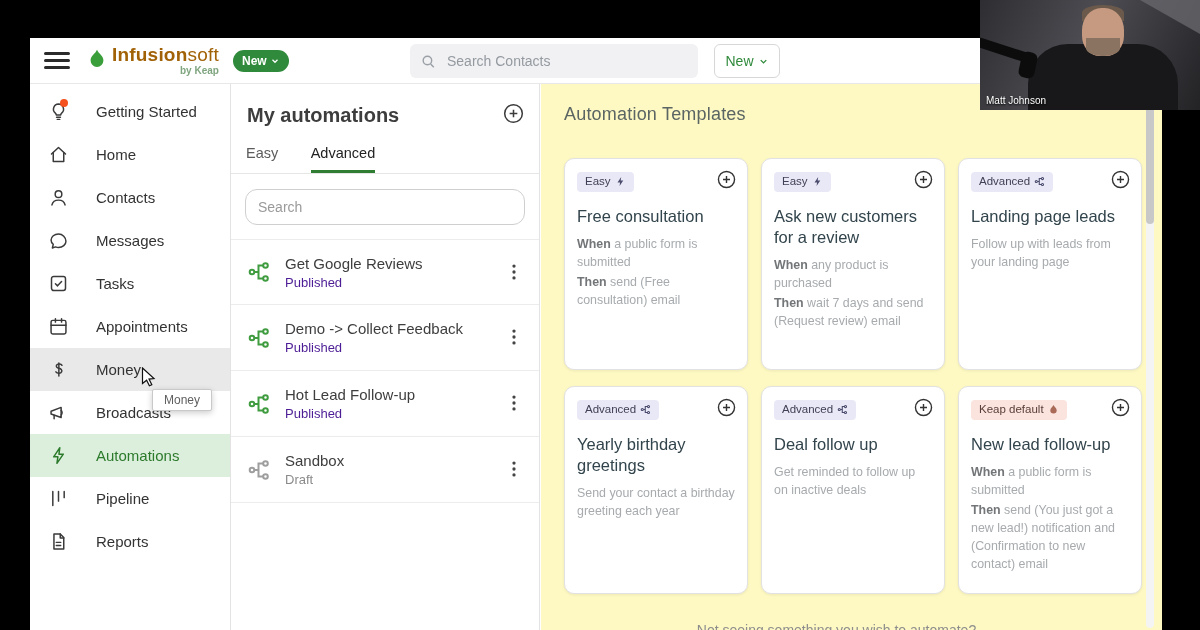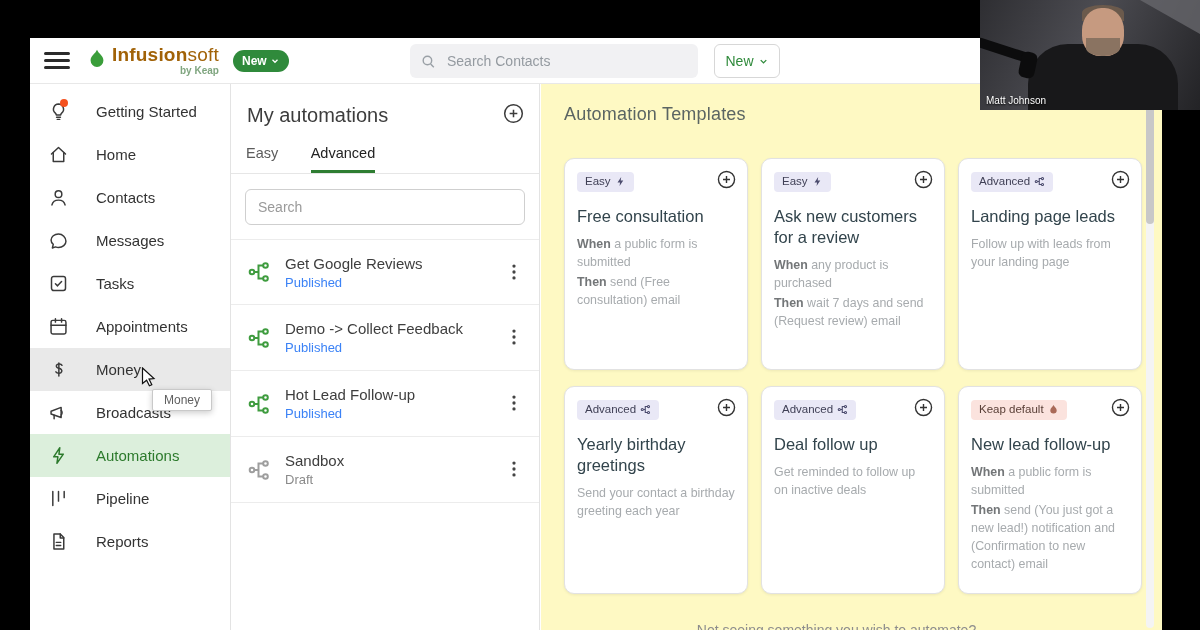--- a/index.html
+++ b/index.html
@@ -38,36 +38,36 @@
   .side-item.hover{background:#e9e9e9;}
   .side-item.active{background:#dcefdc;}
   .side-item.active .slabel{color:#2c7a2c;font-weight:500;}
   .side-item.active svg{stroke:#2c7a2c;}
   .notif-dot{position:absolute;left:30px;top:9px;width:8px;height:8px;border-radius:50%;background:#f4511e;}
 
   
   .midpanel{position:absolute;left:200px;top:46px;width:310px;bottom:0;background:#fff;
     border-left:1px solid #e3e3e3;border-right:1px solid #e3e3e3;}
   .mid-header{position:relative;padding:20px 16px 0;}
-  .mid-title{font-size:20px;color:#3d3d3d;font-weight:400;}
+  .mid-title{font-size:20px;color:#3d3d3d;font-weight:700;}
   .mid-plus{position:absolute;right:14px;top:18px;width:23px;height:23px;cursor:pointer;}
   .tabs{margin-top:17px;padding:0 15px;border-bottom:1px solid #e6e6e6;}
   .tab{display:inline-block;margin-right:28px;padding-bottom:9px;font-size:14.5px;color:#5c5c5c;cursor:pointer;}
   .tab.active{color:#232323;font-weight:500;border-bottom:3px solid #2e7d32;}
-  .midsearch{margin:15px 14px 4px;height:36px;border:1px solid #cfcfcf;border-radius:6px;display:flex;align-items:center;padding:0 10px;}
+  .midsearch{margin:15px 14px 4px;height:36px;border:1px solid #cfcfcf;border-radius:12px;display:flex;align-items:center;padding:0 10px;}
   .midsearch input{border:none;outline:none;font-size:14px;width:100%;color:#444;font-family:"Liberation Sans", sans-serif;}
   .midsearch input::placeholder{color:#9a9a9a;}
   .auto-list{margin-top:14px;}
   .auto-item{position:relative;height:66px;border-bottom:1px solid #ececec;display:flex;align-items:center;gap:14px;padding-left:16px;cursor:pointer;}
   .auto-item:first-child{border-top:1px solid #ececec;}
   .auto-icon{width:24px;height:24px;flex:none;}
   .auto-icon svg{width:24px;height:24px;fill:none;stroke:#3f9c3f;stroke-width:2;}
   .auto-item.draft .auto-icon svg{stroke:#9e9e9e;}
   .auto-name{font-size:15px;color:#3e3e3e;}
-  .auto-status{font-size:13px;color:#3b82f6;margin-top:3px;}
+  .auto-status{font-size:13px;color:#4c1d95;margin-top:3px;}
   .auto-item.draft .auto-status{color:#8a8a8a;}
   .kebab{position:absolute;right:14px;top:21px;width:22px;height:24px;cursor:pointer;}
 
   
   .rightpanel{position:absolute;left:511px;top:46px;right:0;bottom:0;background:#fef9c3;}
   .tpl-title{position:absolute;left:23px;top:20px;font-size:18px;color:#5b6563;font-weight:400;letter-spacing:.2px;}
   .cards{position:absolute;left:23px;top:74px;display:grid;grid-template-columns:repeat(3,184px);gap:16px 13px;}
   .card{position:relative;background:#fff;border:1px solid #e2e2e2;border-radius:10px;padding:12px 12px 14px;
     box-shadow:0 1px 3px rgba(0,0,0,.07);min-height:212px;cursor:pointer;}
   .cards .card:nth-child(n+4){min-height:208px;}

